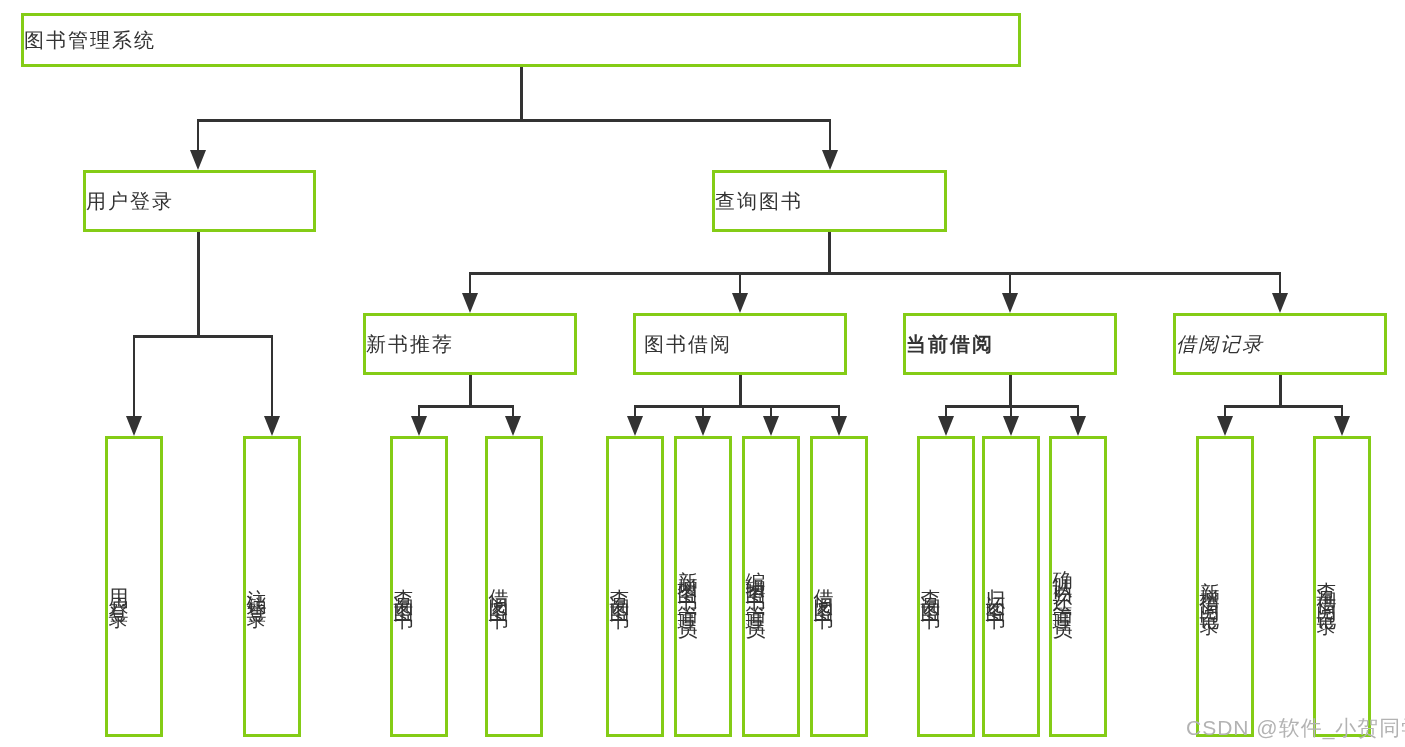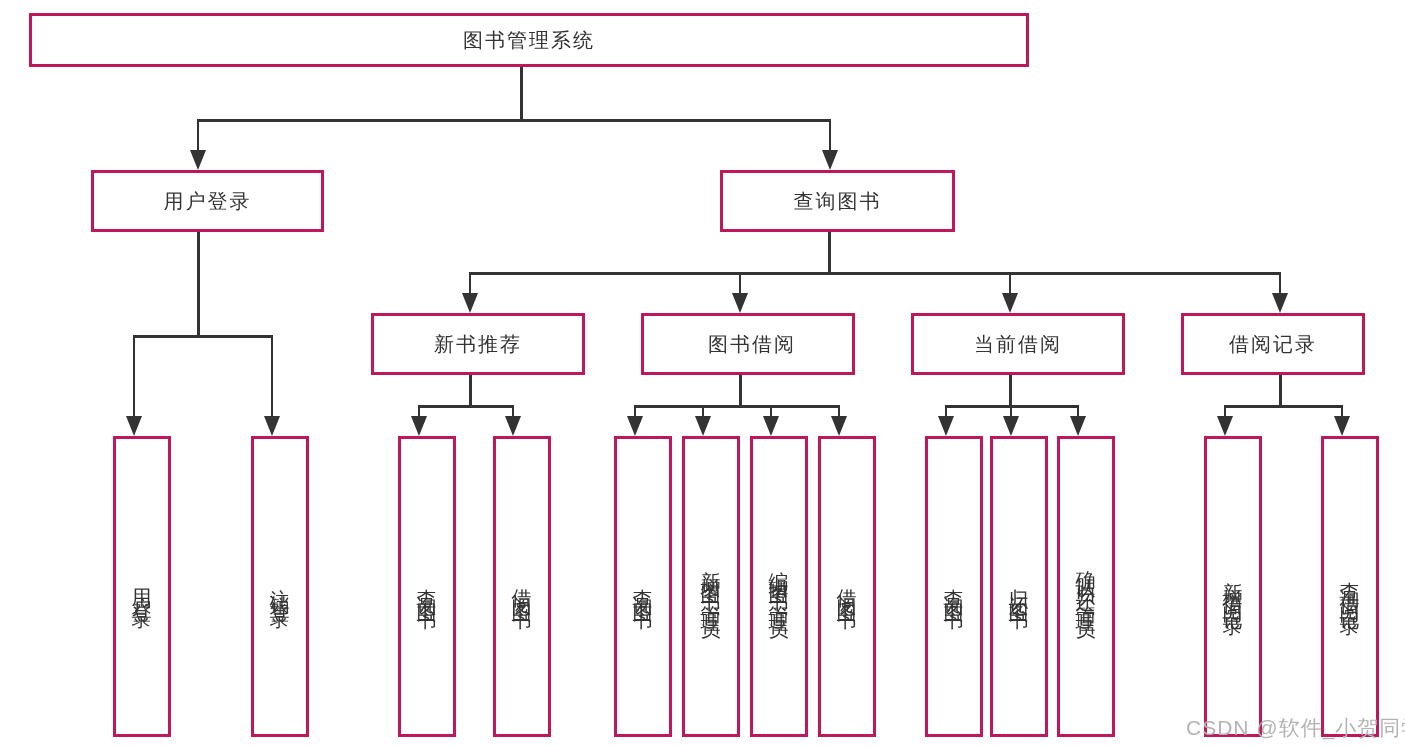--- a/index.html
+++ b/index.html
@@ -7,30 +7,29 @@
     position: relative;
     width: 1405px;
     height: 747px;
     background: #ffffff;
     font-family: "Liberation Sans", sans-serif;
     overflow: hidden;
   }
   .node {
     position: absolute;
     box-sizing: border-box;
-    border: 3px solid #be185d;
+    border: 3px solid #84cc16;
     background: #ffffff;
     display: flex;
     align-items: center;
-    justify-content: center;
+    justify-content: flex-start;
     color: #333333;
     font-size: 20px;
     letter-spacing: 2px;
     white-space: nowrap;
-    margin-left: 8px;
   }
   .vnode { letter-spacing: 0; }
   .vtext {
     writing-mode: vertical-rl;
     text-orientation: mixed;
     letter-spacing: 7px;
     line-height: 1.1;
     font-size: 20px;
     color: #333333;
   }
@@ -170,24 +169,24 @@
   <div class="node" style="left:712px; top:170px; width:235px; height:62px;">
     <span>查询图书</span>
   </div>
 
   <div class="node" style="left:363px; top:313px; width:214px; height:62px;">
     <span>新书推荐</span>
   </div>
   <div class="node" style="left:633px; top:313px; width:214px; height:62px;padding-left:8px;">
     <span>图书借阅</span>
   </div>
-  <div class="node" style="left:903px; top:313px; width:214px; height:62px;">
+  <div class="node" style="left:903px; top:313px; width:214px; height:62px;font-weight:bold;">
     <span>当前借阅</span>
   </div>
-  <div class="node" style="left:1173px; top:313px; width:184px; height:62px;">
+  <div class="node" style="left:1173px; top:313px; width:214px; height:62px;font-style:italic;">
     <span>借阅记录</span>
   </div>
 
   <div class="node vnode" style="left:105px; top:436px; width:58px; height:301px;">
     <span class="vtext">用户登录</span>
   </div>
   <div class="node vnode" style="left:243px; top:436px; width:58px; height:301px;">
     <span class="vtext">注销登录</span>
   </div>
 

